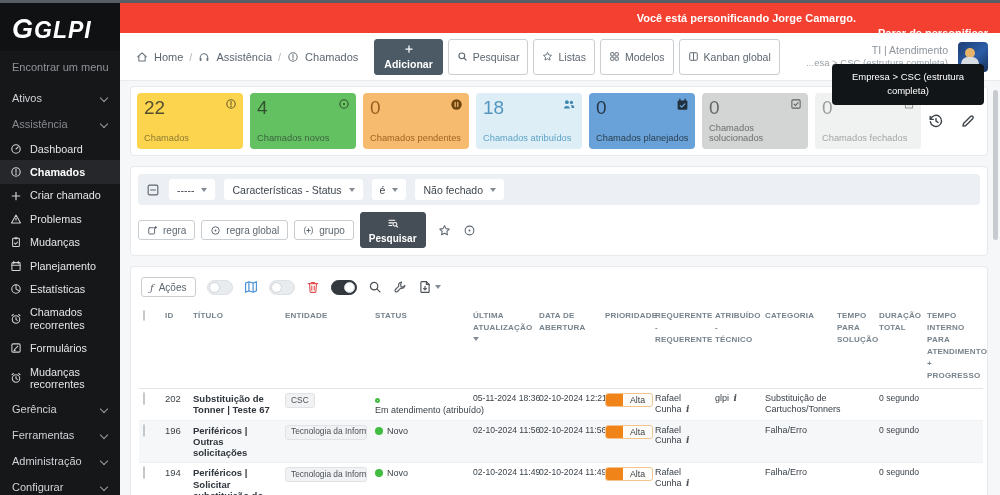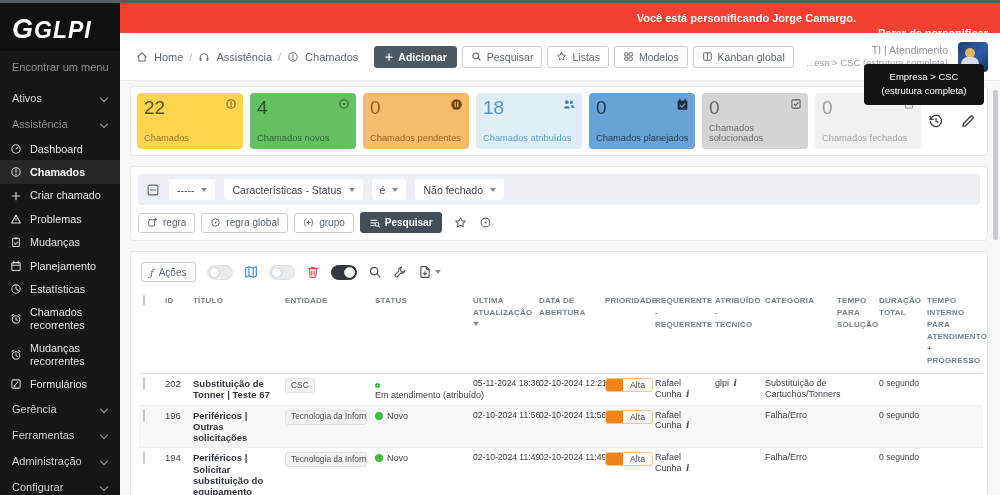--- a/index.html
+++ b/index.html
@@ -27,30 +27,30 @@
   .banner { position:absolute; left:120px; right:0; top:3px; height:30px; background:#f44030; display:flex; align-items:center; justify-content:flex-end; gap:22px; padding-right:12px; z-index:25; }
   .banner .msg { color:#fff; font-size:11px; font-weight:bold;margin-left:8px; }
   .banner .stop { color:#fff; font-size:11px; font-weight:bold; text-decoration:underline; cursor:pointer;margin-top:29px; }
 
   
   .header { position:absolute; left:120px; right:0; top:33px; height:48px; background:#fff; border-bottom:1px solid #e8eaec; display:flex; align-items:center; padding:0 12px 0 16px; z-index:20; }
   .crumb { display:flex; align-items:center; gap:6px; color:#5d6670; font-size:11px; white-space:nowrap; }
   .crumb .sep { color:#b3b9bf; }
   .crumb .ci { color:#6b747e; }
   .hbtns { display:flex; gap:5px; margin-left:16px; }
-  .btn-dark { background:#4b5a64; color:#fff; border:1px solid #4b5a64; border-radius:3px; font-size:10.5px; font-weight:bold; padding:4px 9px; display:flex; align-items:center; gap:4px; cursor:pointer; white-space:nowrap; }
+  .btn-dark { background:#4b5a64; color:#fff; border:1px solid #4b5a64; border-radius:3px; font-size:10.5px; font-weight:bold; padding:4px 9px; display:flex; align-items:center; gap:4px; cursor:pointer; white-space:nowrap;flex-direction:column; }
   .btn-out { background:#fff; color:#5d6670; border:1px solid #c9ced3; border-radius:3px; font-size:10.5px; padding:4px 8px; display:flex; align-items:center; gap:5px; cursor:pointer; white-space:nowrap; }
   .profile { margin-left:auto; text-align:right; line-height:1.3; }
   .profile .l1 { color:#8d949c; font-size:10.5px; }
   .profile .l2 { color:#9aa1a8; font-size:9.5px; }
   .avatar { width:30px; height:30px; border-radius:4px; margin-left:10px; background:linear-gradient(135deg,#1d3f74 0%,#2d5ea8 55%,#17305a 100%); position:relative; overflow:hidden; cursor:pointer; }
   .avatar:before { content:""; position:absolute; left:7px; top:6px; width:10px; height:10px; border-radius:50%; background:#e8b46a; }
   .avatar:after { content:""; position:absolute; left:3px; top:15px; width:18px; height:12px; border-radius:7px 7px 0 0; background:#d8dde4; }
 
-  .tooltip { position:absolute; top:64px; right:16px; width:120px; background:#121518; color:#fff; font-size:9.5px; text-align:center; padding:6px 8px; border-radius:4px; line-height:1.5; z-index:50; }
+  .tooltip { position:absolute; top:64px; right:16px; width:152px; background:#121518; color:#fff; font-size:9.5px; text-align:center; padding:6px 8px; border-radius:4px; line-height:1.5; z-index:50; }
 
   
   .content { position:absolute; left:120px; right:0; top:75px; bottom:0; overflow:hidden; }
   .panel { background:#fff; border:1px solid #e7e9ec; border-radius:4px; }
 
   
   .cards-panel { margin:11px 12px 10px 10px; padding:6px; display:flex; gap:7px; align-items:center; }
   .card { flex:0 0 106px; height:56px; border-radius:4px; padding:5px 7px; position:relative; cursor:pointer; }
   .card .count { font-size:19px; line-height:1.1; }
   .card .clabel { position:absolute; left:7px; right:3px; bottom:6px; font-size:9.3px; line-height:1.1; }
@@ -178,32 +178,32 @@
     <span>Estatísticas</span>
   </div>
   <div class="side-sub">
     <svg class="svgi" width="12" height="12" viewBox="0 0 16 16" fill="none" stroke="currentColor" stroke-width="1.4" stroke-linecap="round">
         <circle cx="8" cy="8.6" r="5"></circle>
         <path d="M8 6 v2.6 l1.8 1.2 M4.5 2 L2.6 3.6 M11.5 2 L13.4 3.6"></path>
       </svg>
     <span style="max-width:80px;">Chamados recorrentes</span>
   </div>
   <div class="side-sub">
+    <svg class="svgi" width="12" height="12" viewBox="0 0 16 16" fill="none" stroke="currentColor" stroke-width="1.4" stroke-linecap="round" stroke-linejoin="round">
+        <rect x="2.5" y="2.5" width="11" height="11" rx="1.5"></rect>
+        <path d="M6 10 L10.5 5.5 M6 10 l-.6 1.6 1.6-.6"></path>
+      </svg>
+    <span>Formulários</span>
+  </div>
+  <div class="side-sub">
     <svg class="svgi" width="12" height="12" viewBox="0 0 16 16" fill="none" stroke="currentColor" stroke-width="1.4" stroke-linecap="round">
         <circle cx="8" cy="8.6" r="5"></circle>
         <path d="M8 6 v2.6 l1.8 1.2 M4.5 2 L2.6 3.6 M11.5 2 L13.4 3.6"></path>
       </svg>
     <span style="max-width:80px;">Mudanças recorrentes</span>
-  </div>
-  <div class="side-sub">
-    <svg class="svgi" width="12" height="12" viewBox="0 0 16 16" fill="none" stroke="currentColor" stroke-width="1.4" stroke-linecap="round" stroke-linejoin="round">
-        <rect x="2.5" y="2.5" width="11" height="11" rx="1.5"></rect>
-        <path d="M6 10 L10.5 5.5 M6 10 l-.6 1.6 1.6-.6"></path>
-      </svg>
-    <span>Formulários</span>
   </div>
 
   <div class="side-section">
     <span>Gerência</span>
       <span class="chev"></span>
   </div>
   <div class="side-section">
     <span>Ferramentas</span>
       <span class="chev"></span>
   </div>

